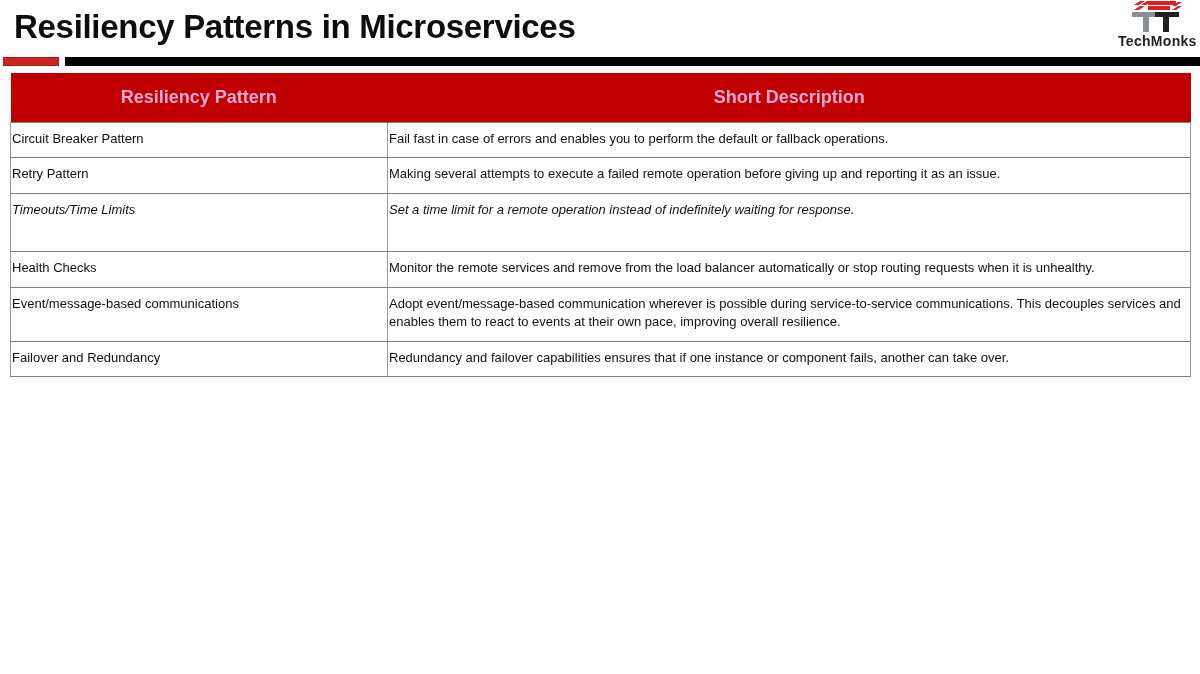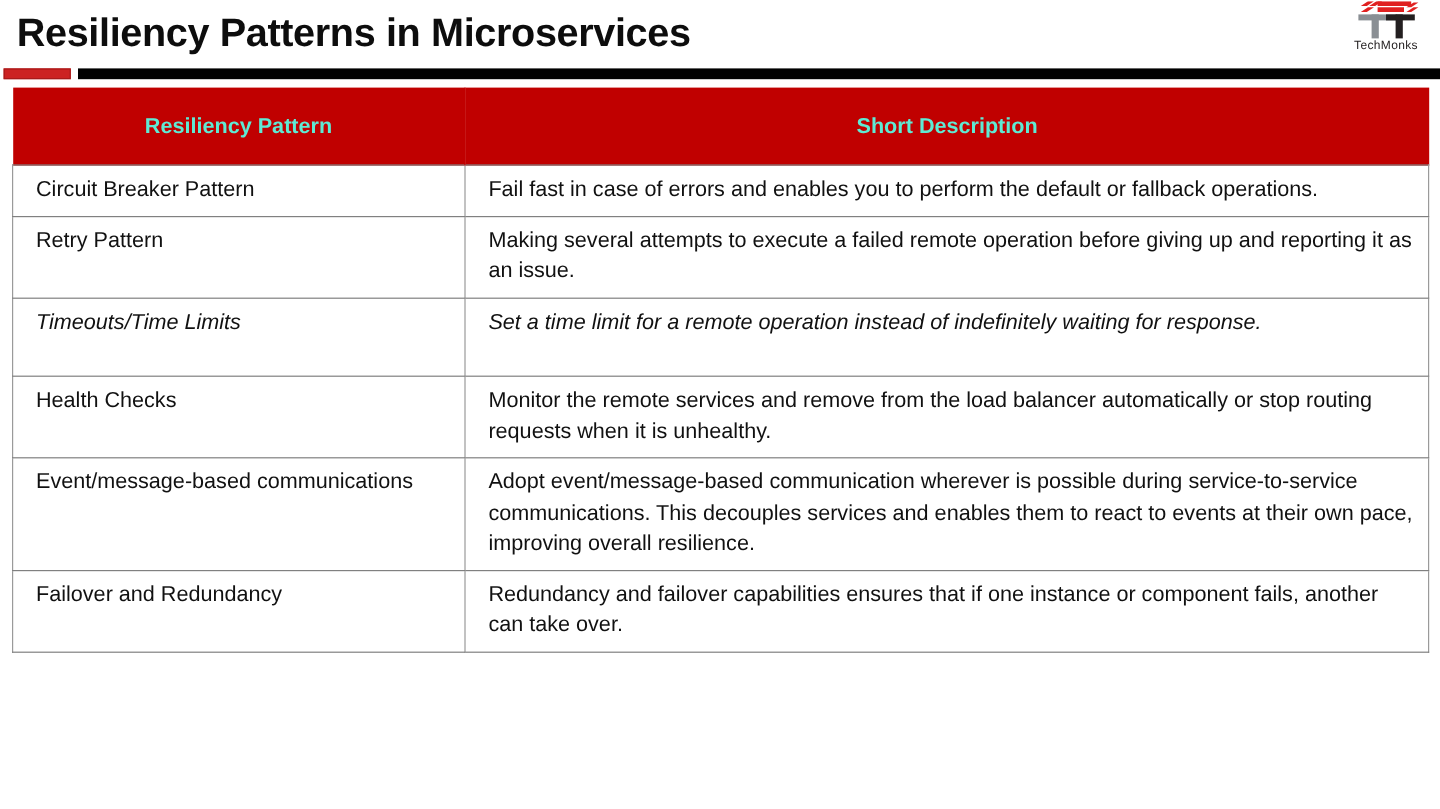--- a/index.html
+++ b/index.html
@@ -46,22 +46,22 @@
     width: 74px;
     height: 33px;
   }
   .logo-mark svg { display: block; }
   .logo-text {
     position: absolute;
     left: 0;
     top: 32px;
     width: 74px;
     text-align: center;
-    font-size: 10px;
-    font-weight: normal;
+    font-size: 14px;
+    font-weight: bold;
     letter-spacing: 0.3px;
     color: #231f20;
     font-family: "Liberation Sans", sans-serif;
   }
 
   
   .accent-row {
     position: absolute;
     left: 0;
     top: 56px;
@@ -97,39 +97,39 @@
   table.data-table {
     border-collapse: collapse;
     table-layout: fixed;
     width: 1180px;
   }
   table.data-table col.c1 { width: 377px; }
   table.data-table col.c2 { width: 803px; }
 
   thead th {
     background: #c00000;
-    color: #5eead4;
+    color: #f9a8d4;
     font-size: 18px;
     font-weight: bold;
     text-align: center;
-    height: 64px;
+    height: 49px;
     padding: 0 6px;
     border: none;
     font-family: "Liberation Sans", sans-serif;
   }
   thead th.head-left { border-right: 1px solid #c00000; }
 
   tbody td {
     border-top: 1.2px solid #808080;
     border-bottom: 1.2px solid #808080;
     border-left: 1px solid #9a9a9a;
     border-right: 1px solid #9a9a9a;
     vertical-align: top;
-    padding: 7px 9px 9px 19px;
-    font-size: 18px;
+    padding: 7px 9px 9px 1px;
+    font-size: 13px;
     line-height: 1.42;
     color: #111111;
     font-family: "Liberation Sans", sans-serif;
   }
   tbody td.pattern-cell { white-space: nowrap; }
   tbody tr.tall td { padding-bottom: 32px; font-style: italic; }
 </style>
 </head>
 <body>
 

